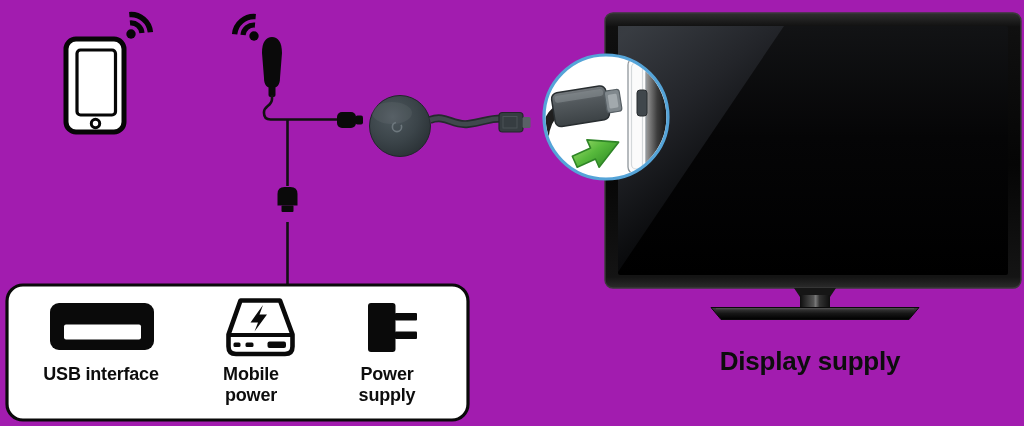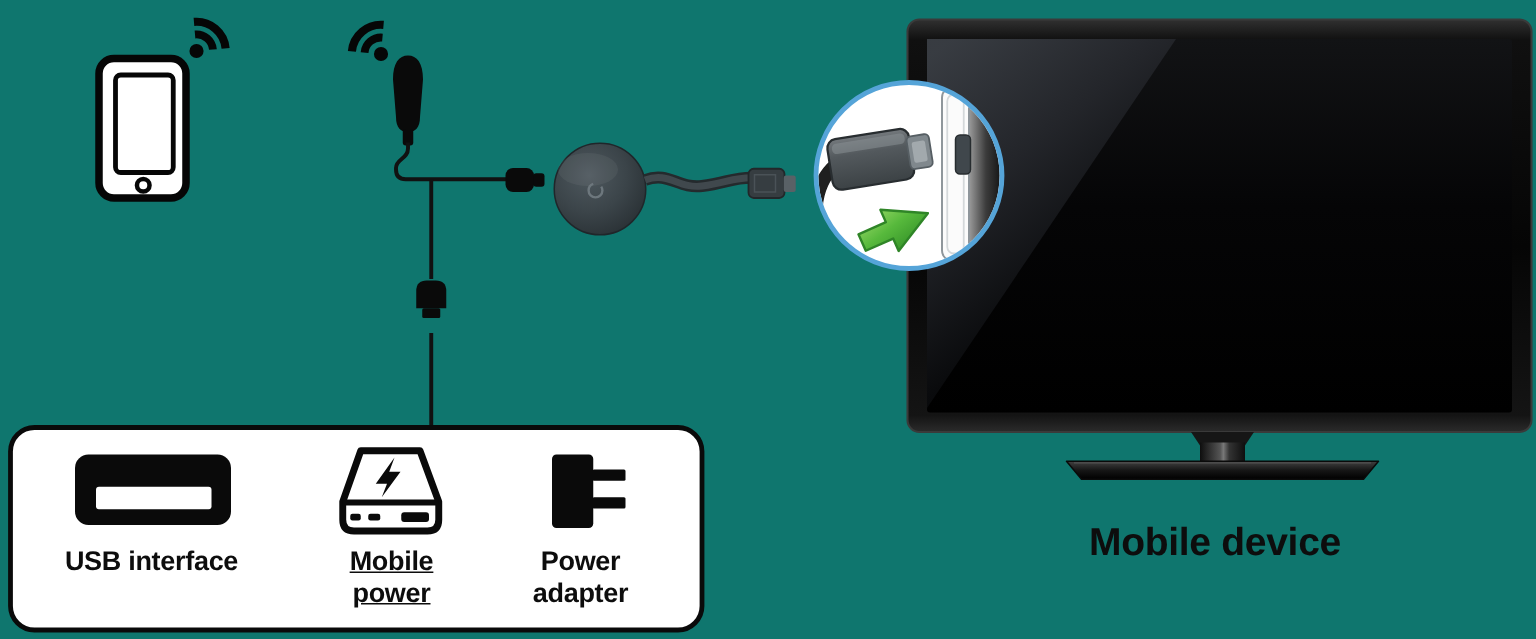--- a/index.html
+++ b/index.html
@@ -1,17 +1,17 @@
 <!DOCTYPE html>
 <html><head>
 <meta charset="utf-8">
 <style>
   html,body{margin:0;padding:0;background:#fff;}
   #stage{
-    position:relative;width:1024px;height:426px;background:#0f766e;overflow:hidden;
+    position:relative;width:1024px;height:426px;background:#a21caf;overflow:hidden;
     font-family:"Liberation Sans",sans-serif;
   }
   #art{position:absolute;left:0;top:0;}
   .lbl{
     position:absolute;text-align:center;font-weight:bold;color:#0d0d0d;
     font-family:"Liberation Sans",sans-serif;letter-spacing:-0.2px;
   }
   .lbl span{display:block;}
   .box-label{font-size:18px;line-height:21px;}
   .display-label{font-size:26px;line-height:33px;}
@@ -181,27 +181,27 @@
         <rect x="395" y="313" width="22" height="7.5" rx="1"></rect>
         <rect x="395" y="331.5" width="22" height="7.5" rx="1"></rect>
       </g>
     </g>
   </svg>
 
   <div class="lbl box-label" style="left:21px;top:364px;width:160px;">
     <span>USB interface</span>
   </div>
 
-  <div class="lbl box-label" style="left:191px;top:364px;width:140px;text-decoration:underline;">
+  <div class="lbl box-label" style="left:181px;top:364px;width:140px;">
     <span>Mobile</span>
     <span>power</span>
   </div>
 
   <div class="lbl box-label" style="left:317px;top:364px;width:140px;">
     <span>Power</span>
-    <span>adapter</span>
+    <span>supply</span>
   </div>
 
   <div class="lbl display-label" style="left:620px;top:345px;width:380px;">
-    <span>Mobile device</span>
+    <span>Display supply</span>
   </div>
 
 </div>
 
 </body></html>

